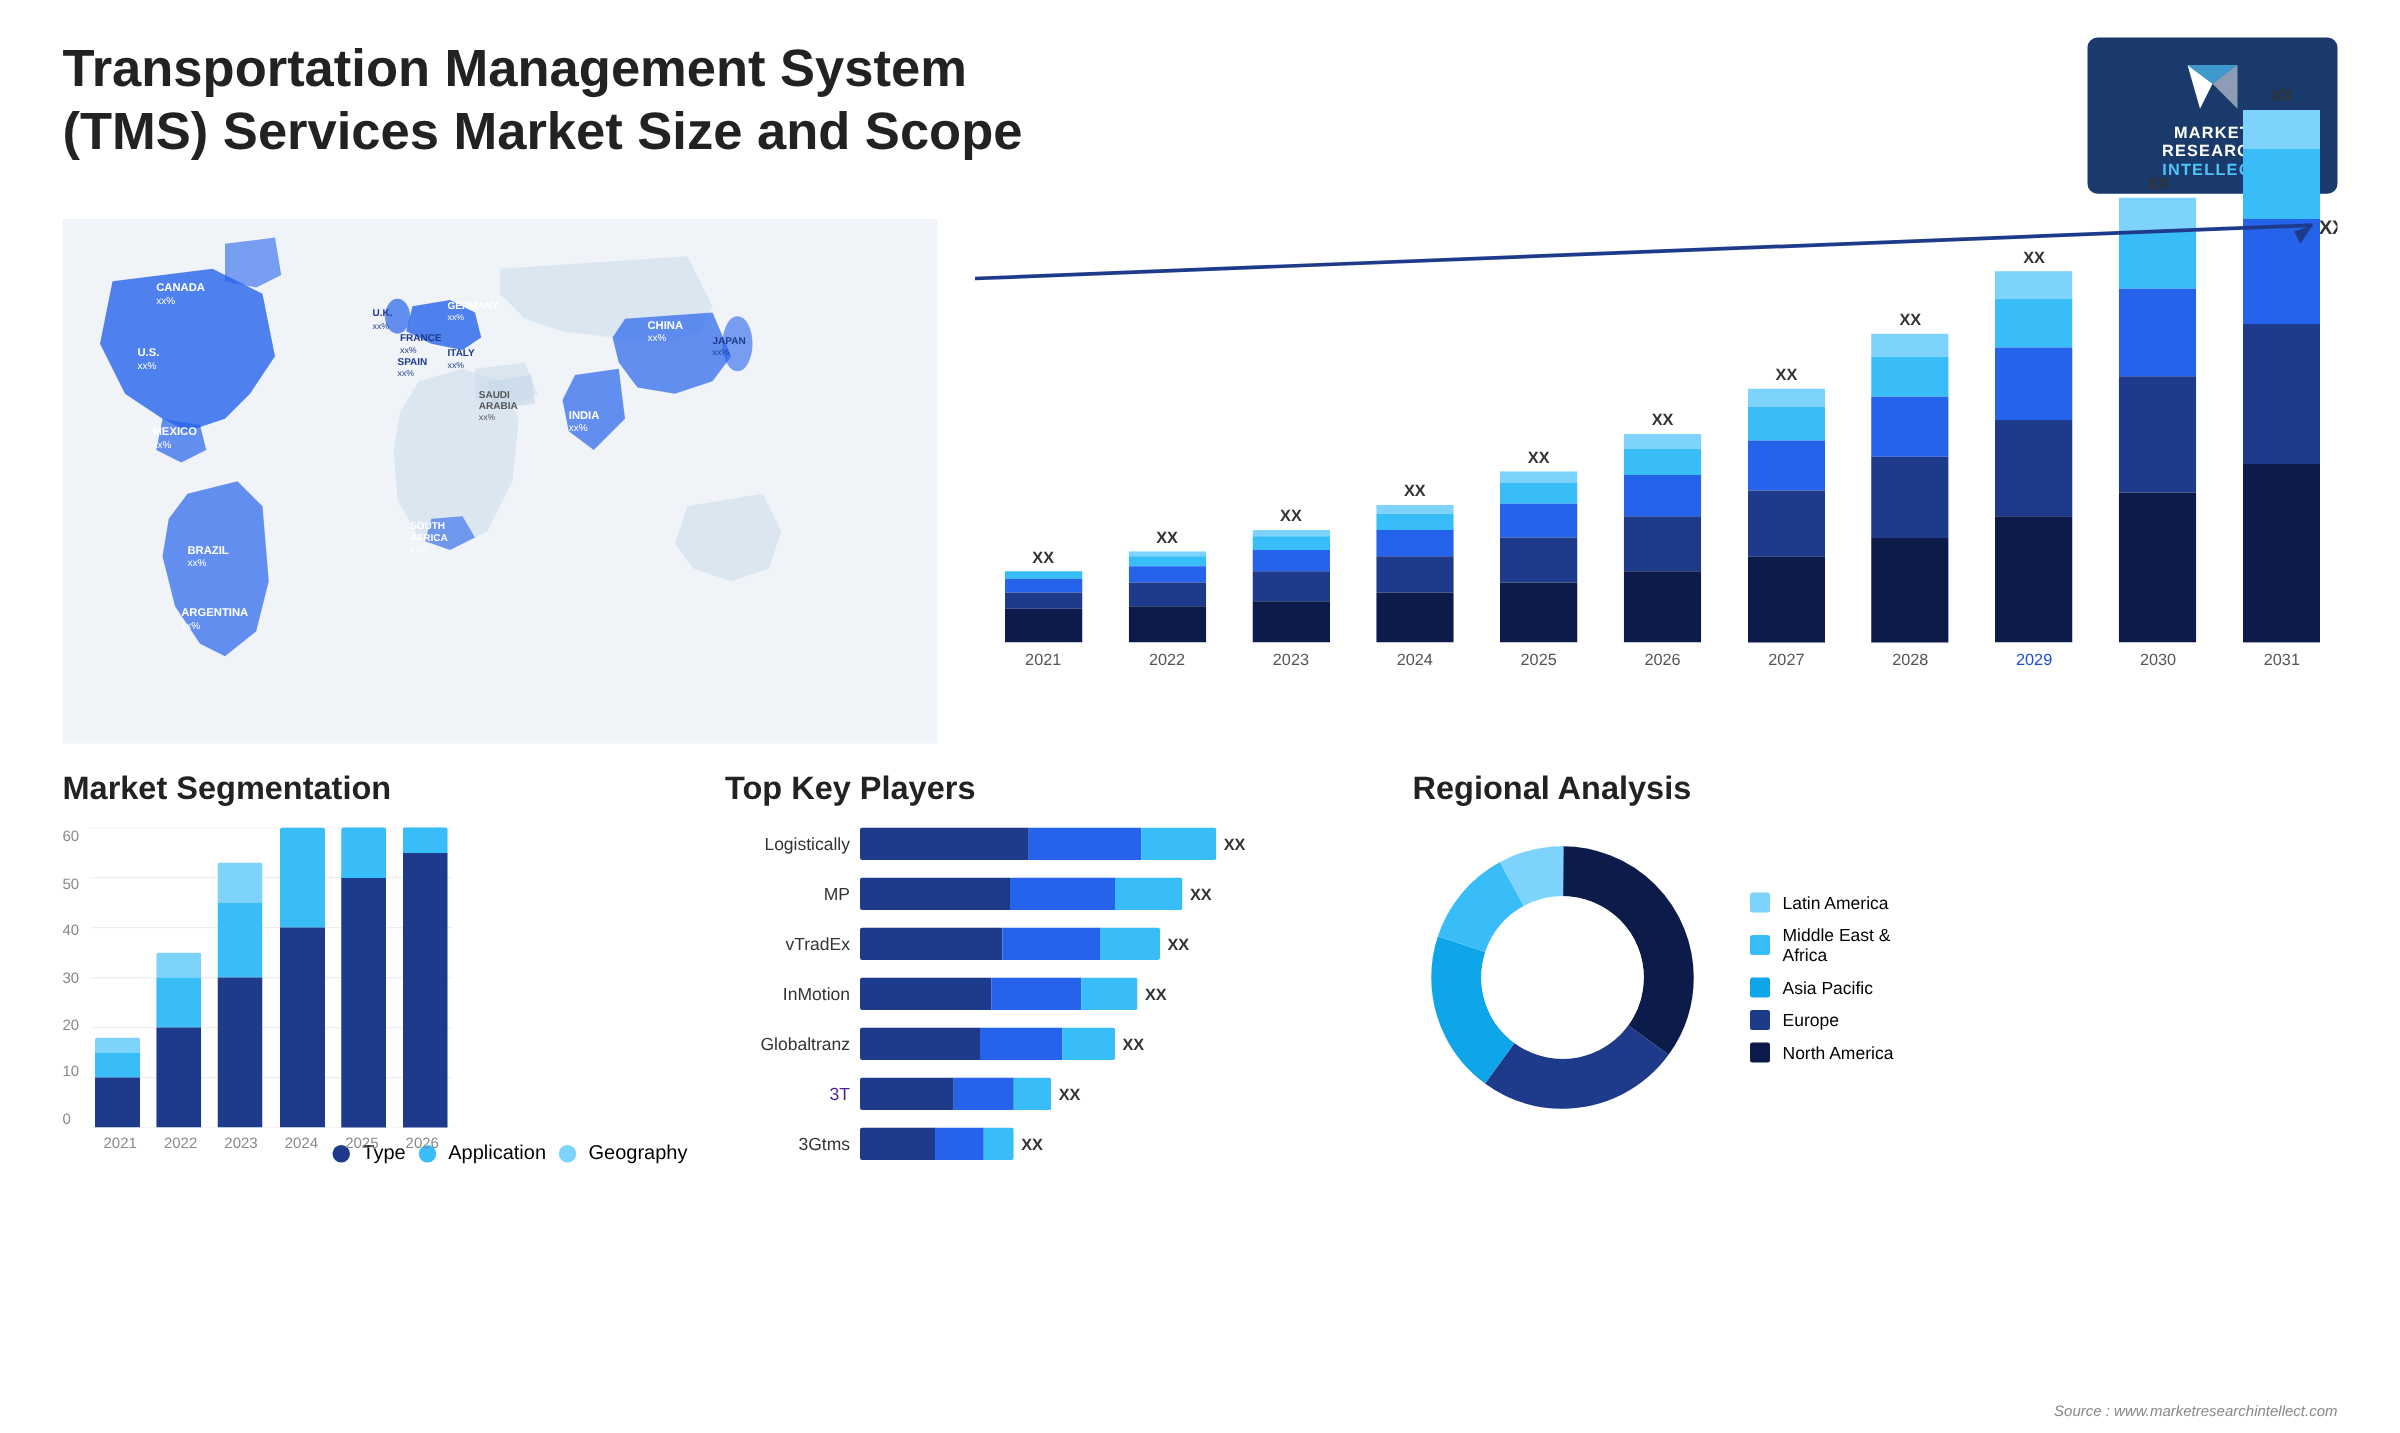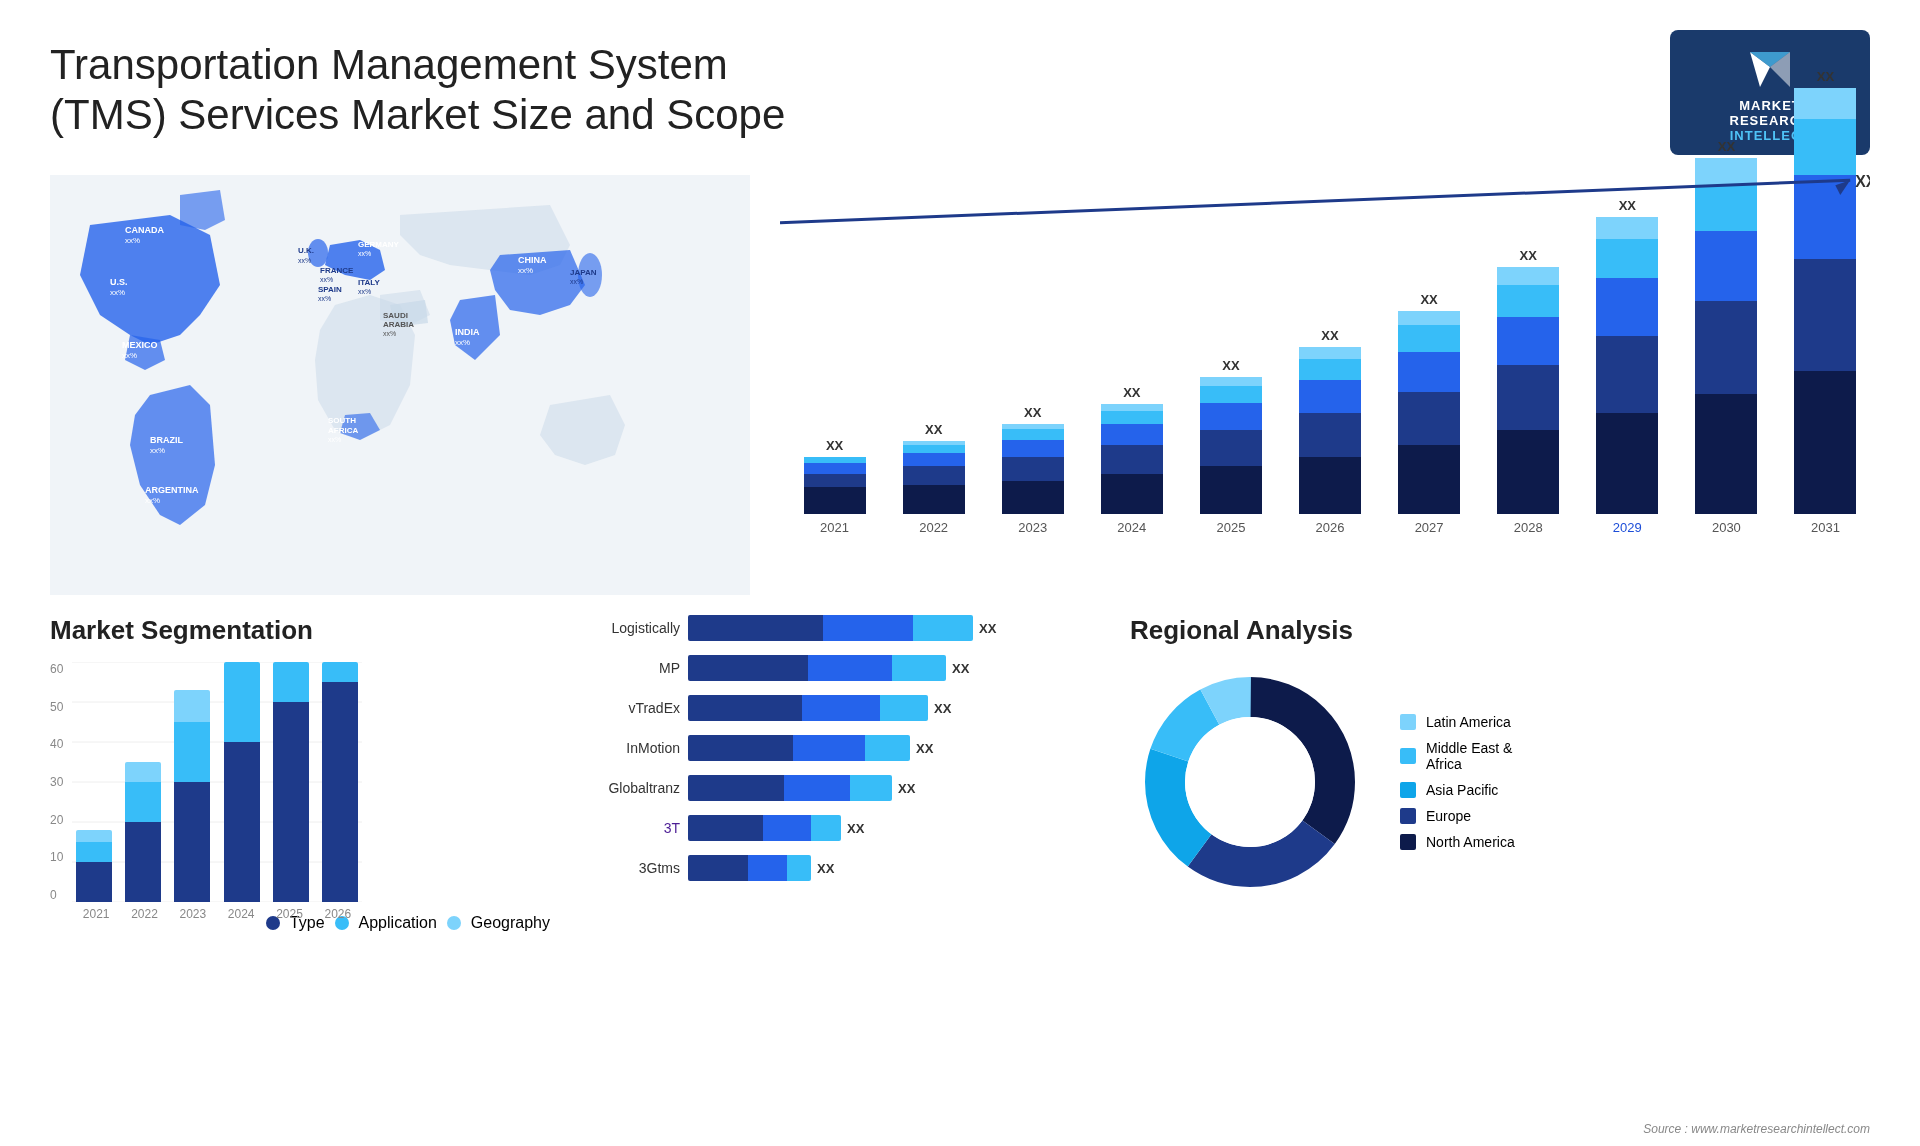--- a/index.html
+++ b/index.html
@@ -19,25 +19,24 @@
     }
     
     .header {
       display: flex;
       justify-content: space-between;
       align-items: flex-start;
       margin-bottom: 20px;
     }
     .main-title {
       font-size: 42px;
-      font-weight: normal;
+      font-weight: bold;
       color: #222;
       max-width: 800px;
       line-height: 1.2;
-      margin-top: 10px;
     }
     .logo-container {
       display: flex;
       flex-direction: column;
       align-items: center;
       background: #1a3a6b;
       color: white;
       padding: 12px 18px;
       border-radius: 8px;
       min-width: 200px;
@@ -438,20 +437,21 @@
           </div>
           <div class="legend-item">
             <div class="legend-dot" style="background:#7dd3fc;"></div>
             <span>Geography</span>
           </div>
         </div>
       </div>
     </div>
 
     <div>
+      <div class="section-title">Top Key Players</div>
       <div id="players-list" class="players-list">
       <div style="display: flex; align-items: center; gap: 8px; margin-bottom: 8px;">
             <div style="width: 100px; font-size: 14px; color: rgb(51, 51, 51); text-align: right;">Logistically</div>
             <div style="display: flex; align-items: center; gap: 6px; flex: 1 1 0%;">
               <div style="display: flex; height: 26px; overflow: hidden; border-radius: 2px; width: 285px;">
                 <div style="width: 135px; height: 100%; background: rgb(30, 58, 138);"></div>
                 <div style="width: 90px; height: 100%; background: rgb(37, 99, 235);"></div>
                 <div style="width: 60px; height: 100%; background: rgb(56, 189, 248);"></div>
               </div>
               <span style="font-size: 13px; font-weight: bold; color: rgb(51, 51, 51);">XX</span>

